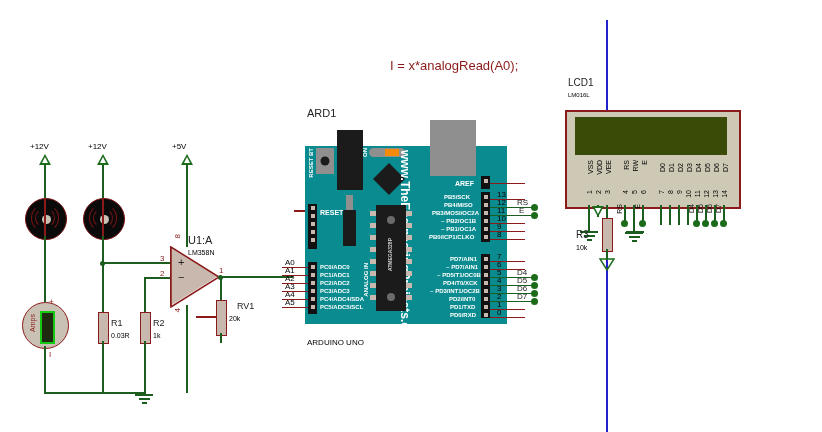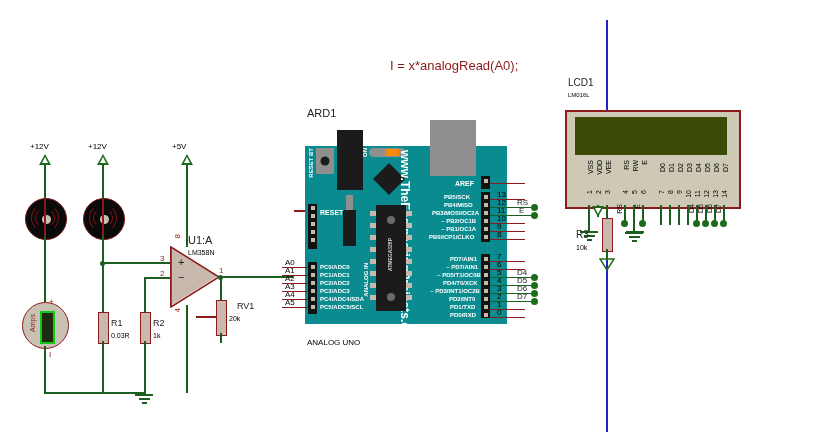--- a/index.html
+++ b/index.html
@@ -380,21 +380,21 @@
     <div class="ard-txt" style="left:450px;top:284px;">PD1/TXD</div>
     <div class="wire-r abs" style="left:490px;top:288.5px;width:35px;height:1.5px;"></div>
     <div class="lbl" style="left:497px;top:280px;">1</div>
 
     <div class="ard-pin" style="left:483.5px;top:293px;"></div>
     <div class="ard-txt" style="left:450px;top:292px;">PD0/RXD</div>
     <div class="wire-r abs" style="left:490px;top:296.5px;width:35px;height:1.5px;"></div>
     <div class="lbl" style="left:497px;top:288px;">0</div>
   </div>
 
-  <div class="lbl" style="left:307px;top:318px;font-size:8px;">ANALOG UNO</div>
+  <div class="lbl" style="left:307px;top:318px;font-size:8px;">ARDUINO UNO</div>
 
   <div class="lbl-dark" style="left:568px;top:58px;font-size:10px;">LCD1</div>
   <div class="lbl" style="left:568px;top:71px;font-size:6px;">LM016L</div>
 
   <div class="lcd-body" style="left:565px;top:90px;width:172px;height:95px;"></div>
   <div class="lcd-screen" style="left:575px;top:97px;width:152px;height:38px;"></div>
 
   <div>
 
     <div class="lbl vert" style="left:586px;top:140px;font-size:7px;">VSS</div>

